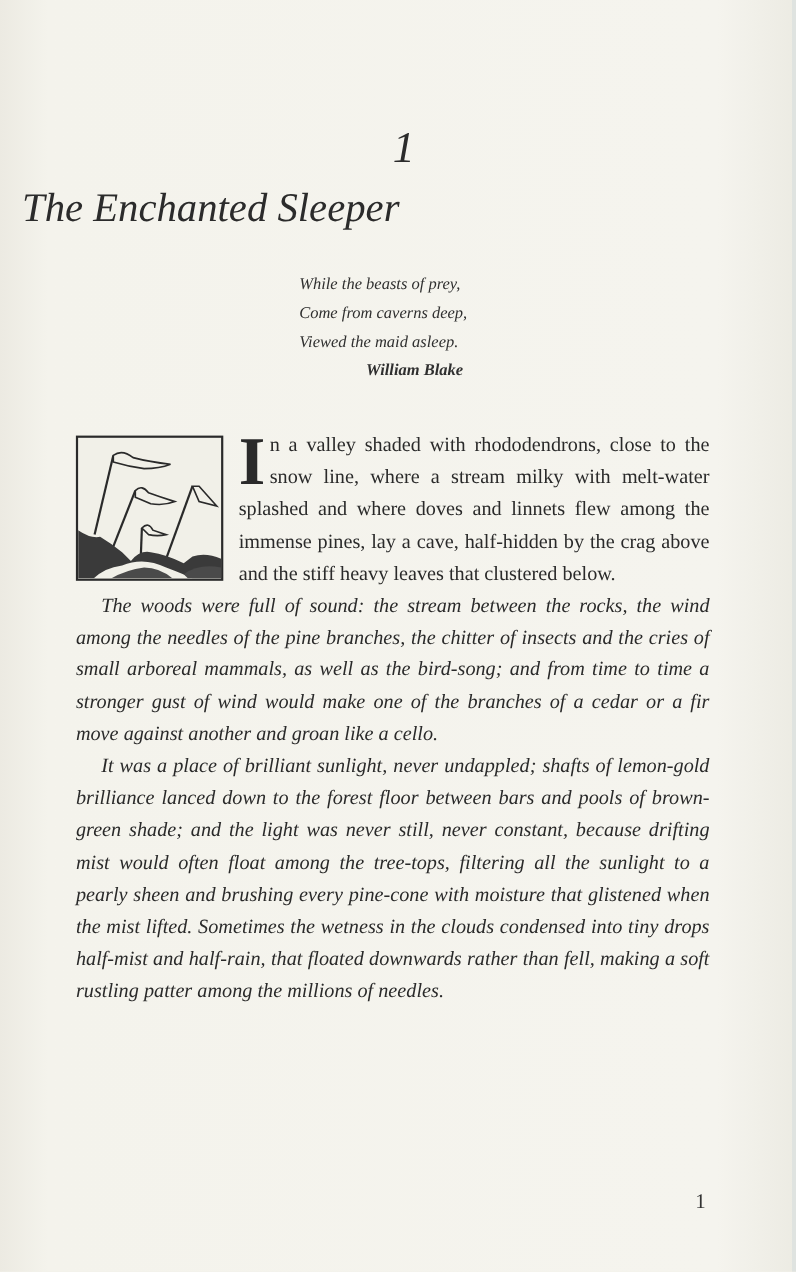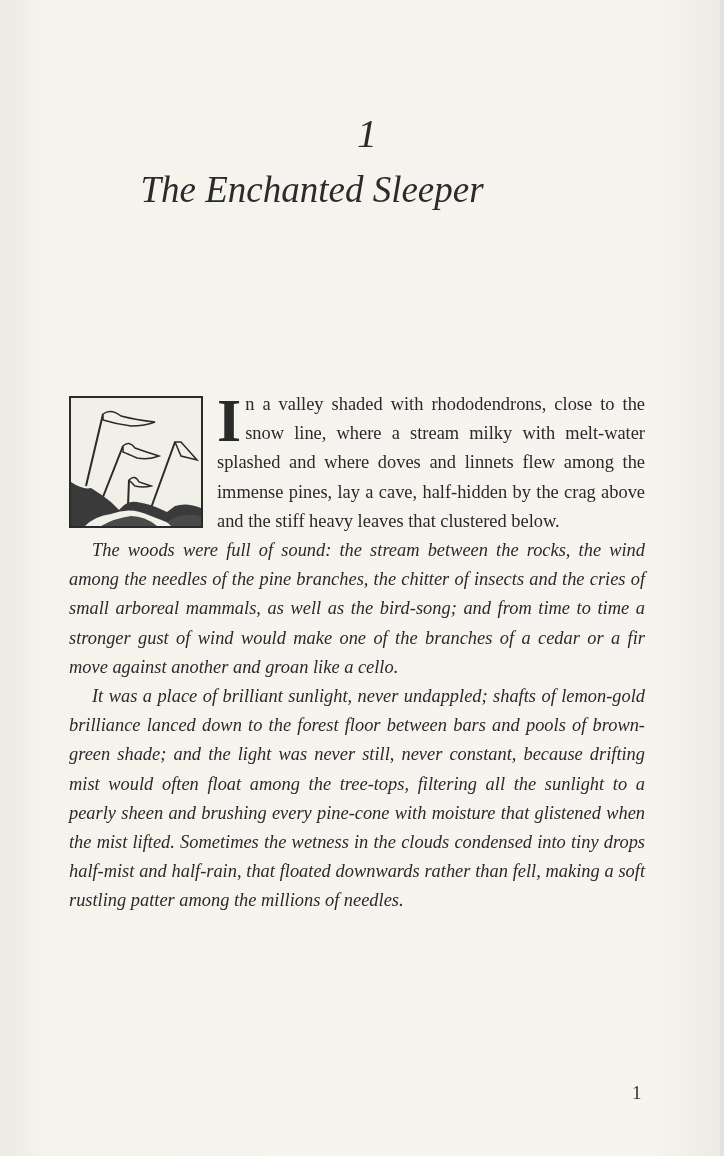--- a/index.html
+++ b/index.html
@@ -18,21 +18,21 @@
     position: absolute; right: 0; top: 0; width: 4px; height: 1156px;
     background: #dfe3e0;
   }
   .chapter-num {
     position: absolute; left: 0; width: 724px; top: 110px;
     text-align: center; font-style: italic; font-size: 40px; color: #2b2b2b;
     padding-left: 10px; box-sizing: border-box;
   }
   .chapter-title {
     position: absolute; left: 0; width: 604px; top: 168px;
-    text-align: center; font-style: italic; font-size: 37px; color: #2b2b2b;
+    font-style: italic; font-size: 37px; color: #2b2b2b;
     padding-left: 20px; box-sizing: border-box;
   }
   .epigraph {
     position: absolute; left: 272px; top: 246px;
     font-style: italic; font-size: 15px; line-height: 26px; color: #2f2f2f;
   }
   .epigraph .line { display: block; }
   .epigraph .attr { display: block; text-align: right; font-weight: bold; width: 149px; }
   .body-text {
     position: absolute; left: 69px; top: 390px; width: 576px;
@@ -56,20 +56,26 @@
 </style>
 </head>
 <body>
 
 <div class="page">
   <div class="edge-right"></div>
 
   <div class="chapter-num">1</div>
   <div class="chapter-title">The Enchanted Sleeper</div>
 
+  <div class="epigraph">
+    <span class="line">While the beasts of prey,</span>
+    <span class="line">Come from caverns deep,</span>
+    <span class="line">Viewed the maid asleep.</span>
+    <span class="attr">William Blake</span>
+  </div>
 
   <div class="body-text">
     <p>
       <span class="dropcap-box">
         <svg width="130" height="128" viewBox="0 0 130 128">
 
           <line x1="15" y1="88" x2="32" y2="16" stroke="#2a2a2a" stroke-width="2"></line>
           <line x1="30" y1="104" x2="52" y2="48" stroke="#2a2a2a" stroke-width="2"></line>
           <line x1="57" y1="108" x2="58" y2="82" stroke="#2a2a2a" stroke-width="2"></line>
           <line x1="80" y1="110" x2="104" y2="44" stroke="#2a2a2a" stroke-width="2"></line>

